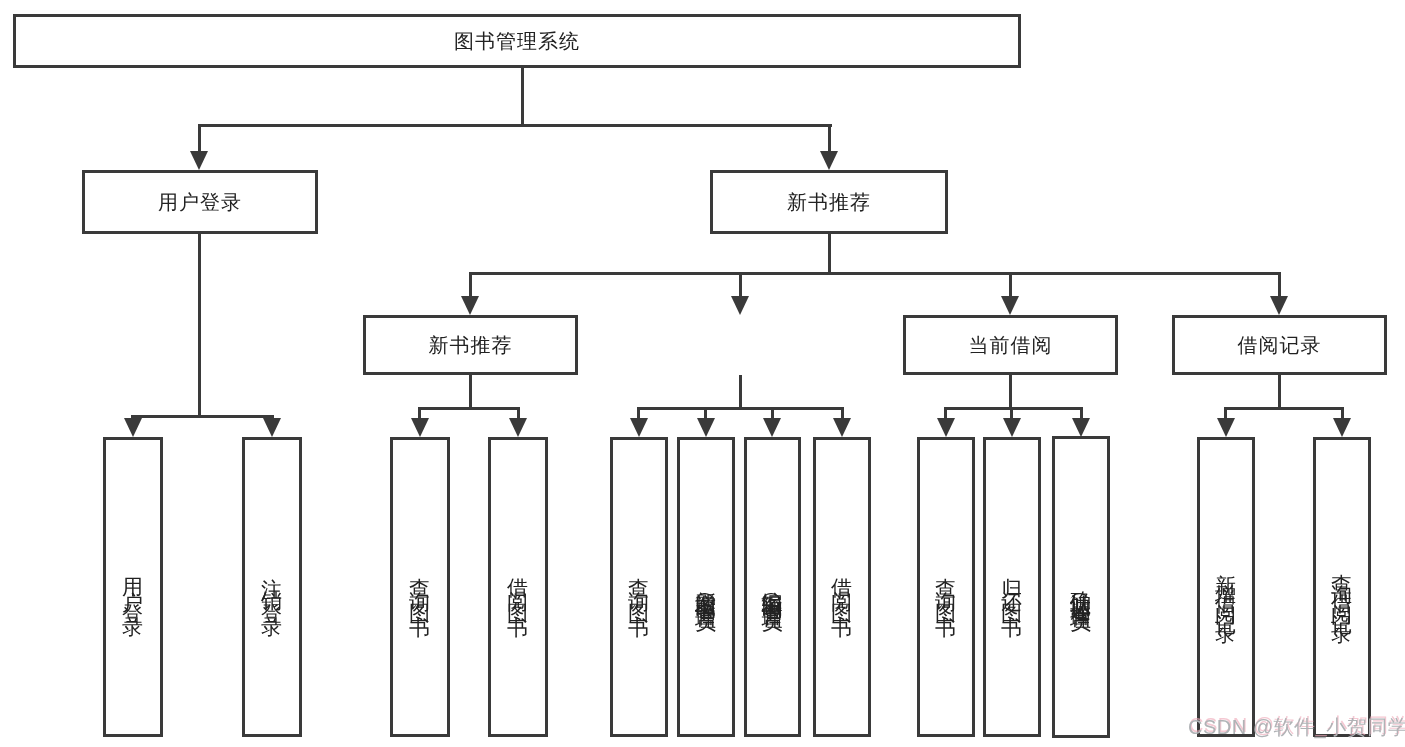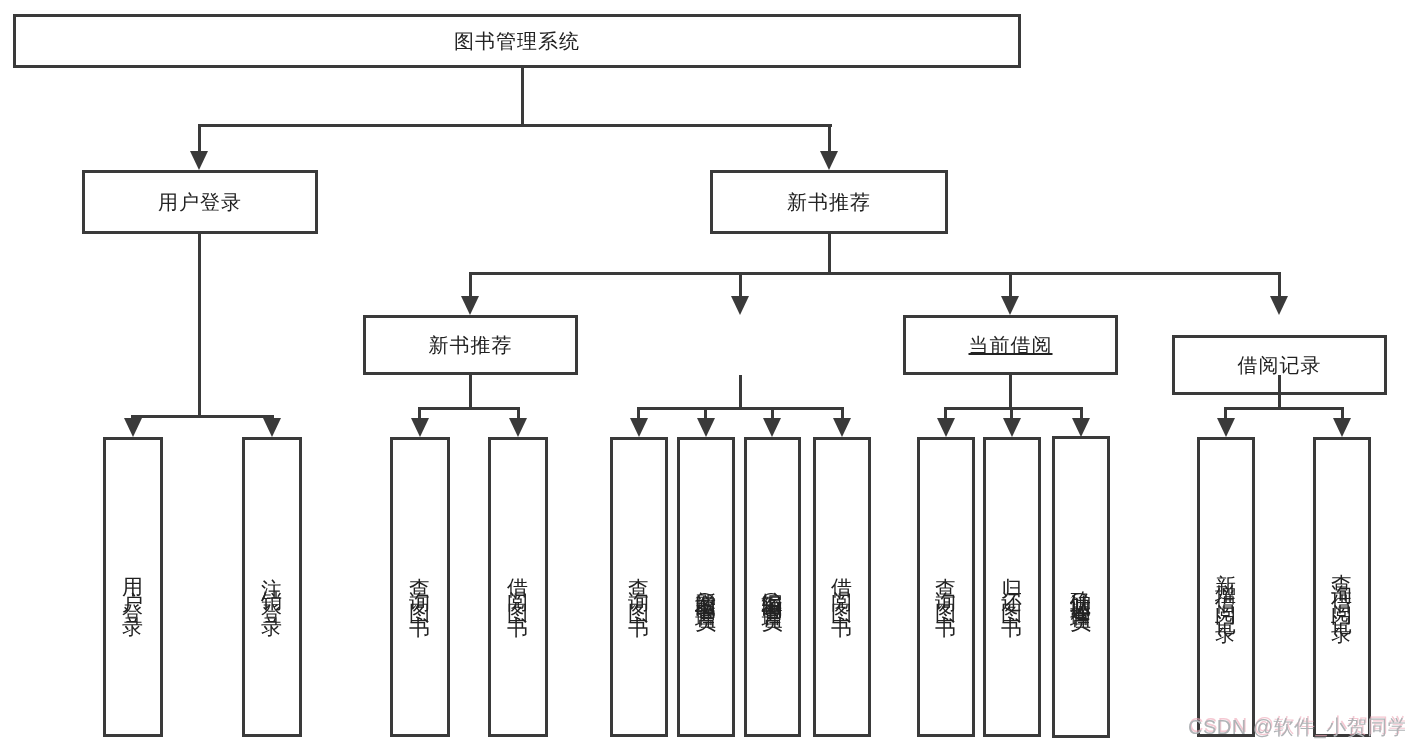--- a/index.html
+++ b/index.html
@@ -44,25 +44,25 @@
 
   <div class="box hbox" style="left:710px;top:170px;width:238px;height:64px;">
     <span>新书推荐</span>
   </div>
 
   <div class="box hbox" style="left:363px;top:315px;width:215px;height:60px;">
     <span>新书推荐</span>
   </div>
 
 
-  <div class="box hbox" style="left:903px;top:315px;width:215px;height:60px;text-decoration:underline;">
+  <div class="box hbox" style="left:903px;top:315px;width:215px;height:60px;">
     <span>当前借阅</span>
   </div>
 
-  <div class="box hbox" style="left:1172px;top:315px;width:215px;height:60px;margin-top:20px;">
+  <div class="box hbox" style="left:1172px;top:315px;width:215px;height:60px;">
     <span>借阅记录</span>
   </div>
 
   <div class="box vbox" style="left:103px;top:437px;width:60px;height:300px;">
     <span class="vtext" style="letter-spacing: 13px;">用户登录</span>
   </div>
   <div class="box vbox" style="left:242px;top:437px;width:60px;height:300px;">
     <span class="vtext" style="letter-spacing: 13px;">注销登录</span>
   </div>
 

